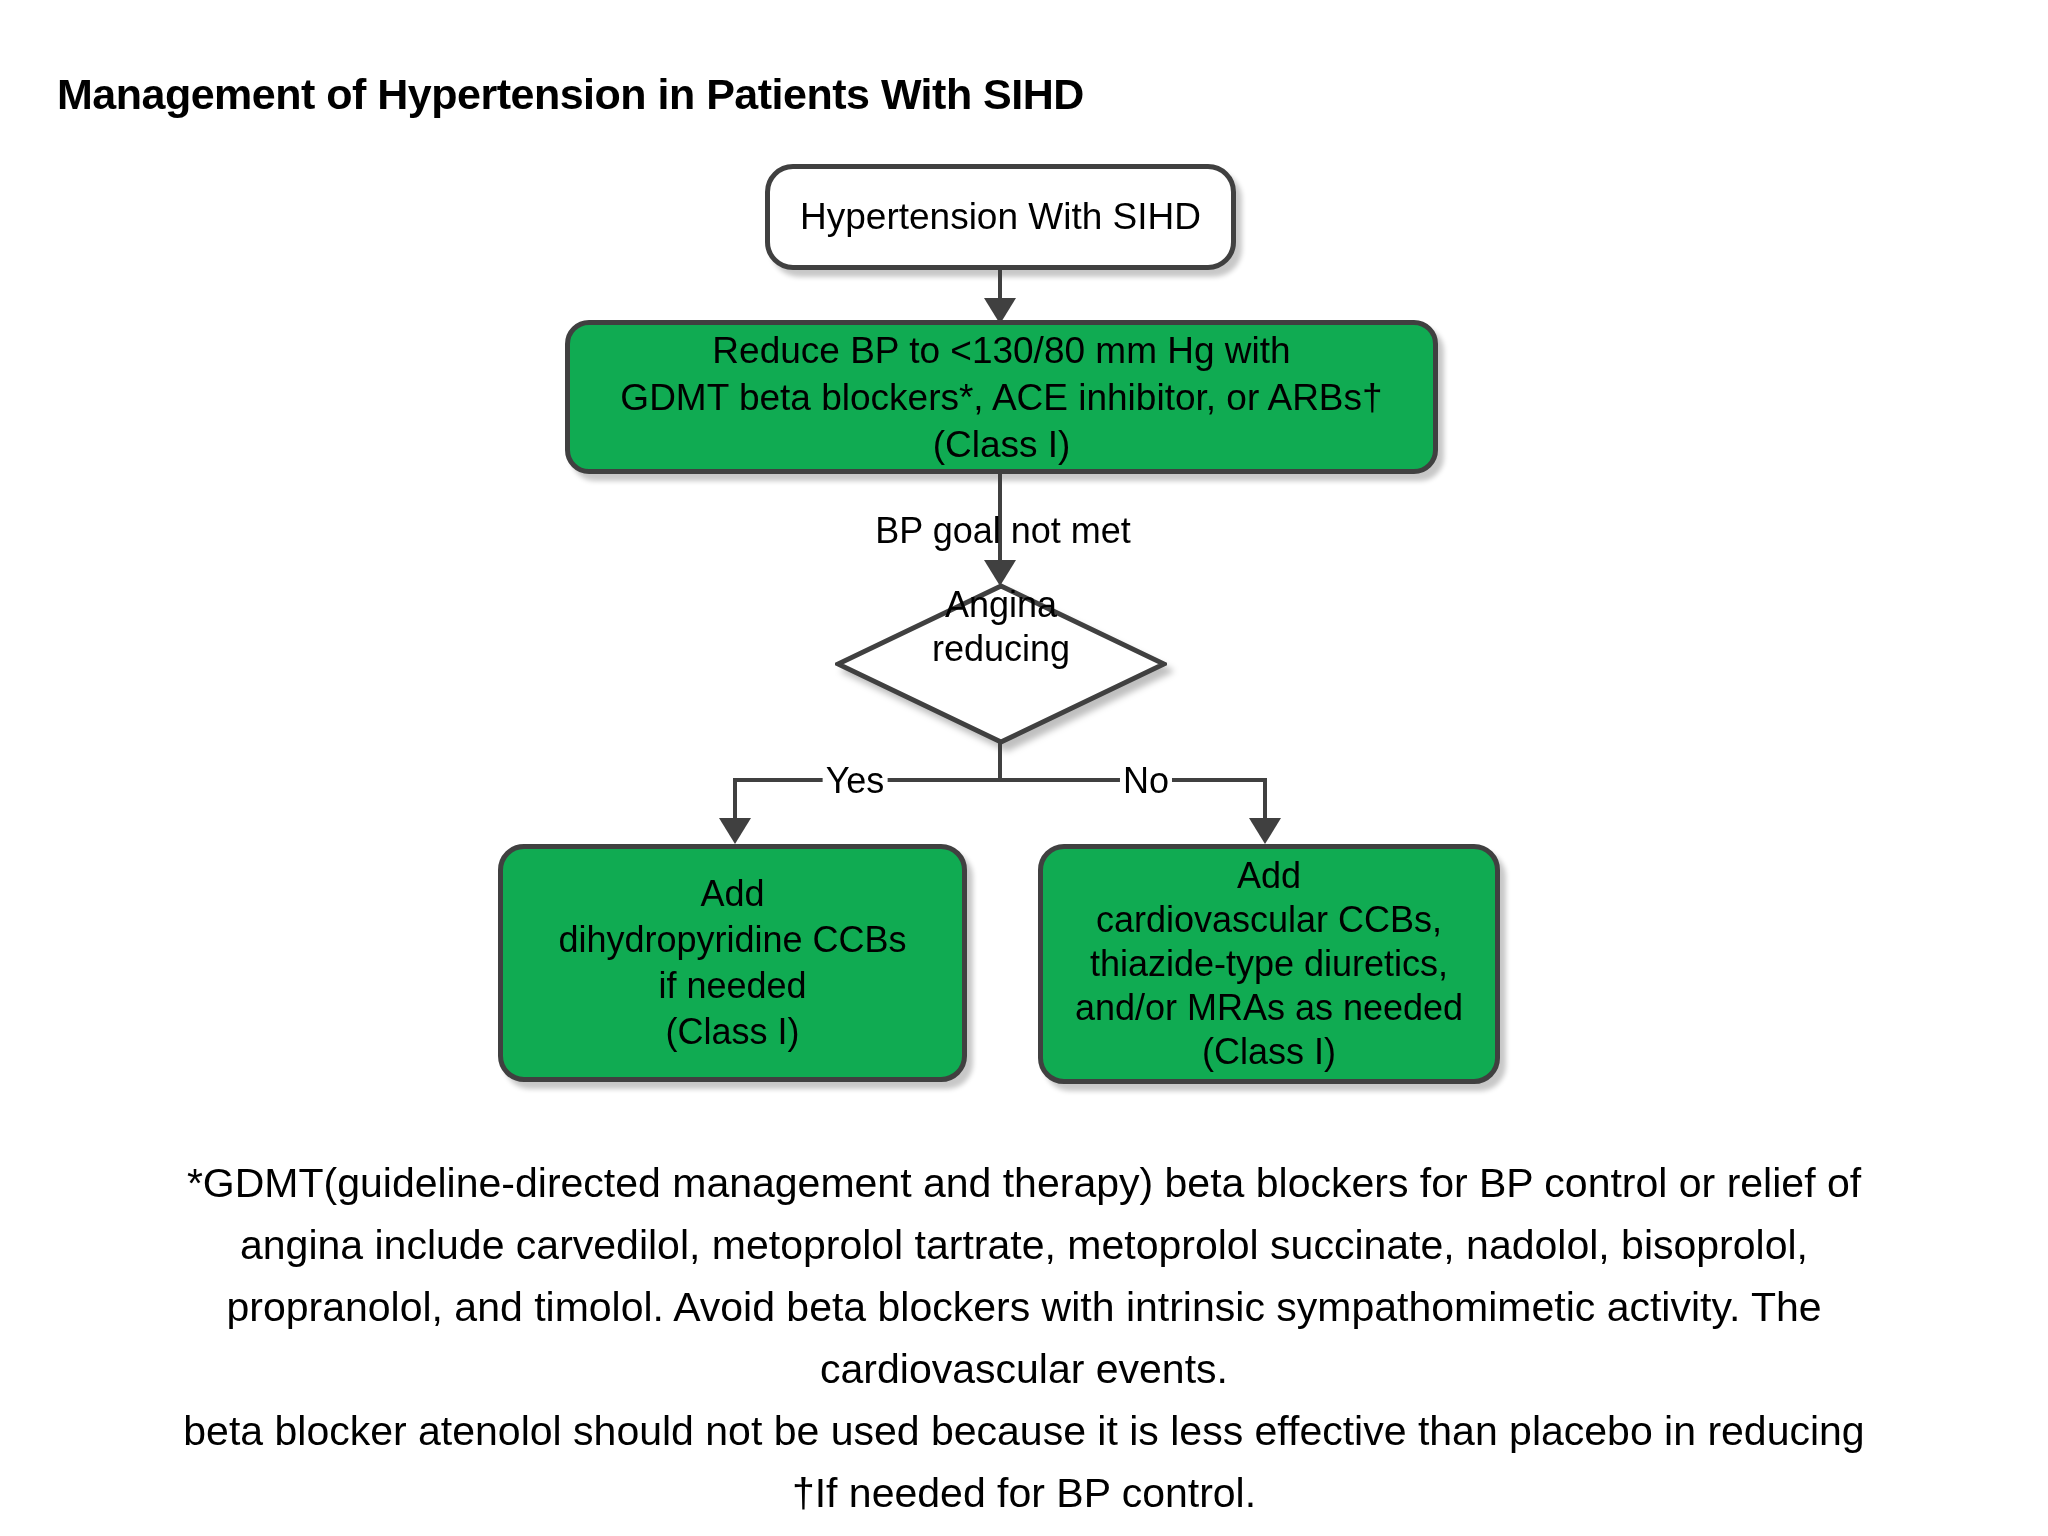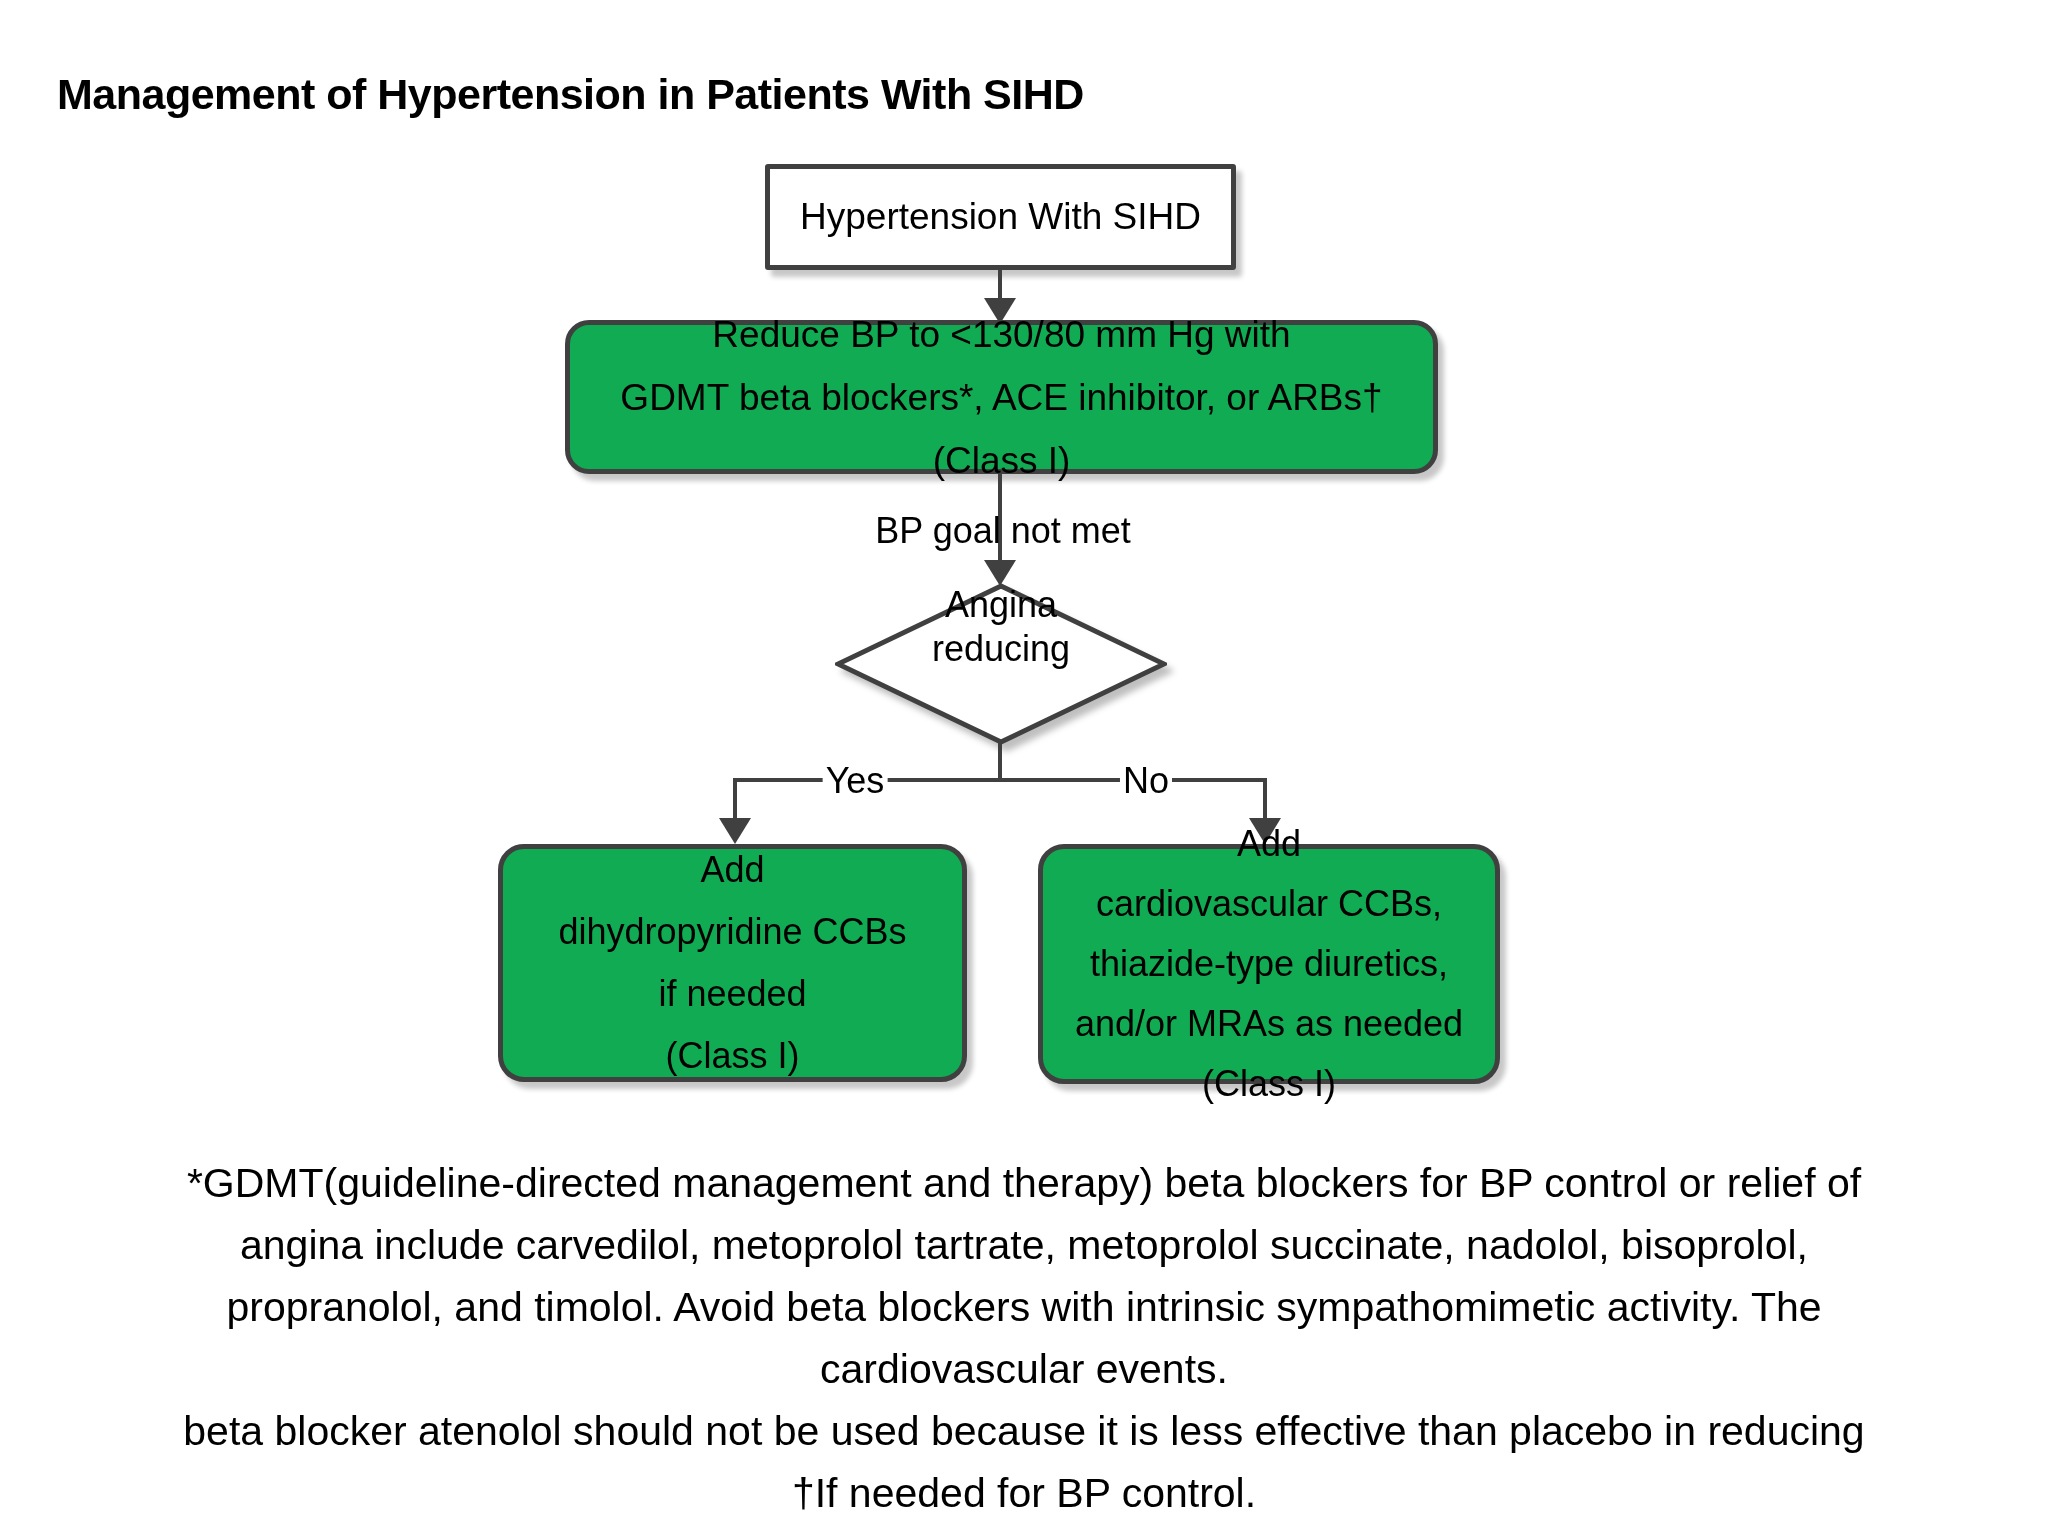--- a/index.html
+++ b/index.html
@@ -1,23 +1,23 @@
 <!DOCTYPE html>
 <html><head>
 <meta charset="utf-8">
 <style>
   html,body{margin:0;padding:0;background:#ffffff;}
   .page{position:relative;width:2048px;height:1536px;background:#ffffff;overflow:hidden;
         font-family:"Liberation Sans", sans-serif;color:#000;}
   .title{position:absolute;left:57px;top:70px;font-size:43px;font-weight:700;color:#000;
          letter-spacing:-0.5px;white-space:nowrap;}
   .node{position:absolute;display:flex;flex-direction:column;align-items:center;justify-content:center;
-        border:5px solid #404040;border-radius:3px;background:#ffffff;text-align:center;
+        border:5px solid #404040;border-radius:28px;background:#ffffff;text-align:center;
         box-shadow:6px 7px 5px rgba(0,0,0,0.22);box-sizing:border-box;}
-  .node.green{background:#10ab52;gap:16px;}
+  .node.green{background:#10ab52;}
   .start-node{left:765px;top:164px;width:471px;height:106px;font-size:37px;}
   .step1-node{left:565px;top:320px;width:873px;height:154px;font-size:37px;line-height:47px;border-radius:24px;}
   .yes-node{left:498px;top:844px;width:469px;height:238px;font-size:36px;line-height:46px;border-radius:26px;}
   .no-node{left:1038px;top:844px;width:462px;height:240px;font-size:36px;line-height:44px;border-radius:26px;}
   .vline{position:absolute;width:4px;background:#404040;}
   .hline{position:absolute;height:4px;background:#404040;}
   .arrowhead{position:absolute;width:0;height:0;border-left:16px solid transparent;
              border-right:16px solid transparent;border-top:26px solid #404040;}
   .edge-label{position:absolute;font-size:36px;white-space:nowrap;transform:translateX(-50%);}
   .branch-label{position:absolute;font-size:36px;white-space:nowrap;transform:translate(-50%,-50%);

